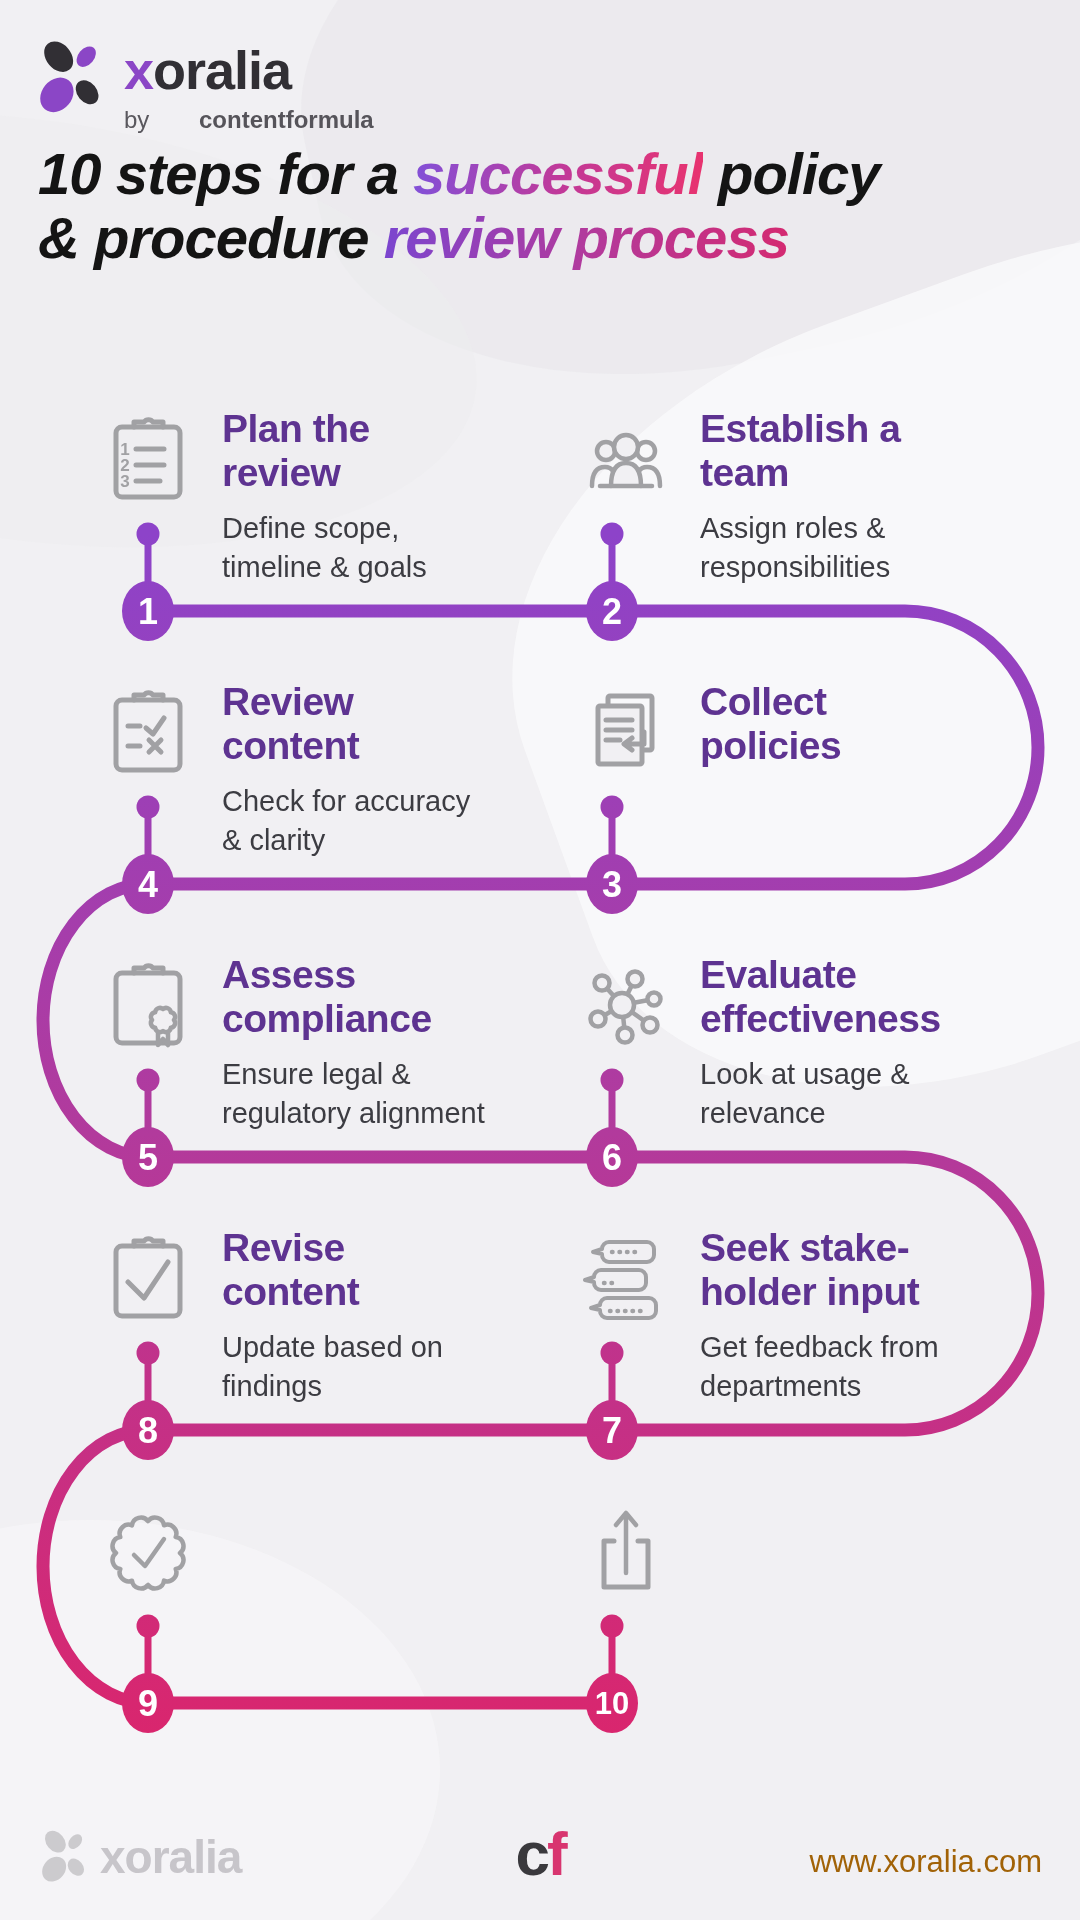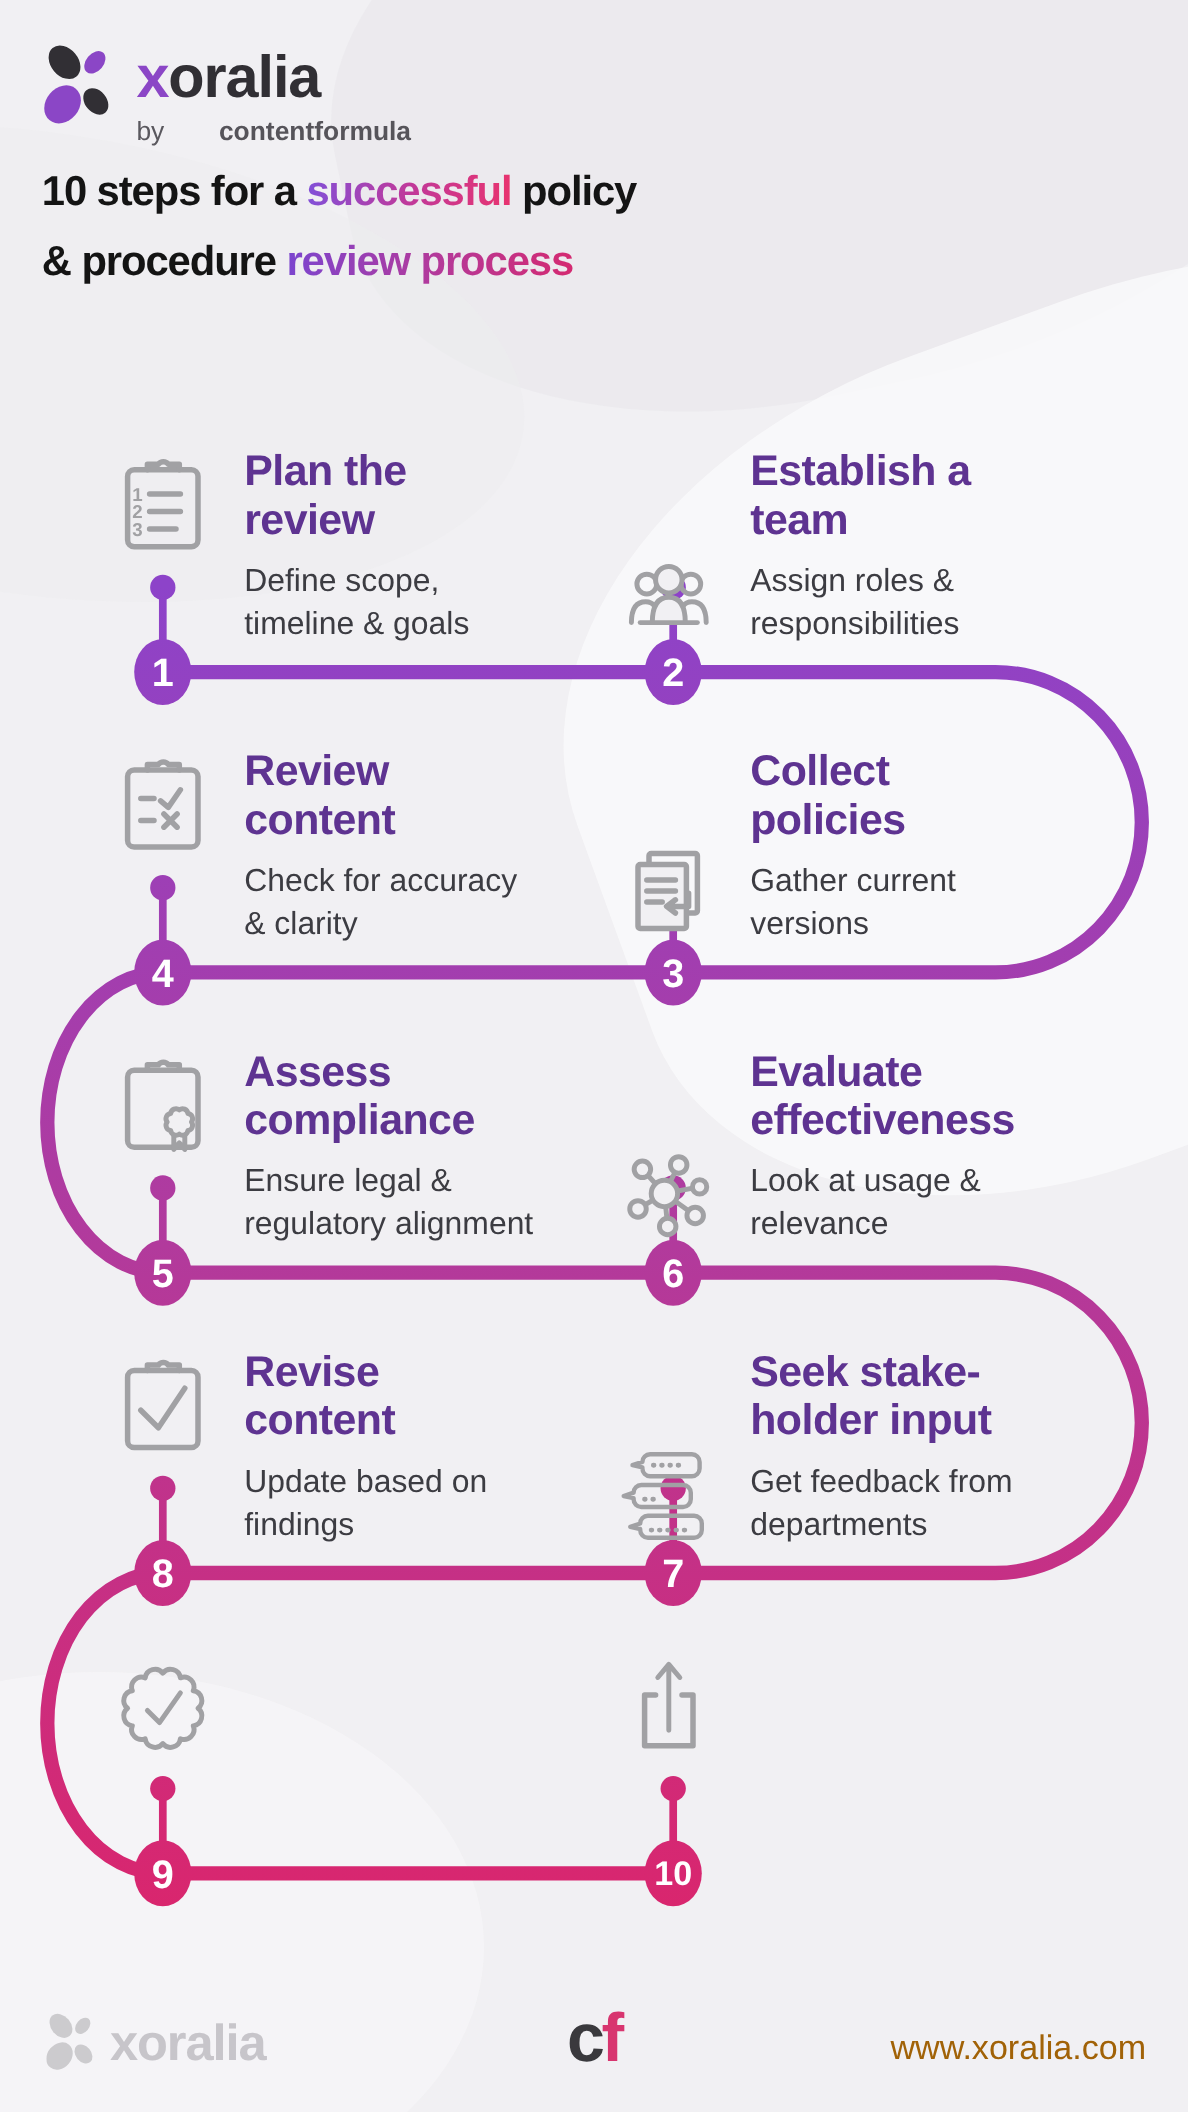--- a/index.html
+++ b/index.html
@@ -19,35 +19,35 @@
   .header{position:absolute;left:40px;top:34px;z-index:2;display:flex;align-items:flex-start;}
   .logo-mark{width:64px;height:88px;}
   .brand-col{margin-left:20px;padding-top:10px;}
   .brand{font-size:54px;font-weight:700;letter-spacing:-1px;color:#312f34;line-height:52px;}
   .brand .x{color:#8b46c6;}
   .byline{margin-top:10px;font-size:24px;color:#5a585e;}
   .byline b{color:#56545a;margin-left:43px;}
 
   
   .title{position:absolute;left:38px;top:142px;z-index:2;margin:0;
-    font-size:38px;line-height:64px;font-weight:700;letter-spacing:-1px;color:#141414;}
+    font-size:58px;line-height:64px;font-weight:700;letter-spacing:-1px;color:#141414;font-style:italic;}
   .grad1{background:linear-gradient(90deg,#8250d8,#c0399a,#e8336f);-webkit-background-clip:text;background-clip:text;color:transparent;}
   .grad2{background:linear-gradient(90deg,#7b45cf,#b23a9c,#d42a71);-webkit-background-clip:text;background-clip:text;color:transparent;}
 
   
   .flow{position:absolute;left:0;top:0;z-index:1;pointer-events:none;}
   .num{font-family:"Liberation Sans",sans-serif;font-weight:700;font-size:36px;fill:#ffffff;text-anchor:middle;}
   .num10{font-size:31px;}
 
   
   .step{position:absolute;z-index:2;display:flex;gap:26px;width:470px;}
   .step .icon{width:96px;height:96px;flex:0 0 96px;stroke:#a1a1a4;fill:none;stroke-width:5;stroke-linecap:round;stroke-linejoin:round;}
   .step h3{margin:-4px 0 0;font-size:39px;line-height:44px;font-weight:700;letter-spacing:-0.5px;color:#5e3391;white-space:pre-line;}
   .step p{margin:14px 0 0;font-size:29px;line-height:39px;color:#3c3c42;white-space:pre-line;}
-  .left{left:100px;} .right{left:560px;align-items:flex-end;}
+  .left{left:100px;} .right{left:578px;}
   .row1{top:411px;} .row2{top:684px;} .row3{top:957px;} .row4{top:1230px;} .row5{top:1503px;}
   .ibg{fill:#f1f0f3;}
   .ifill{fill:#a1a1a4;stroke:none;font-family:"Liberation Sans",sans-serif;font-weight:700;font-size:17px;}
 
   
   .footer{position:absolute;left:0;top:1812px;width:1080px;z-index:2;}
   .f-left{position:absolute;left:42px;top:14px;display:flex;align-items:center;}
   .f-logo{width:46px;height:62px;}
   .f-brand{margin-left:12px;font-size:46px;font-weight:700;letter-spacing:-1px;color:#c7c5ca;}
   .f-cf{position:absolute;left:0;right:0;top:6px;text-align:center;font-size:62px;font-weight:700;letter-spacing:-3px;}
@@ -188,22 +188,20 @@
 <div class="step right row2">
   <svg class="icon" viewBox="0 0 96 96">
     <rect x="30" y="12" width="44" height="54" rx="2"></rect>
     <rect x="20" y="22" width="44" height="58" rx="2" class="ibg" style="stroke:#a1a1a4"></rect>
     <path d="M28 36 H54 M28 46 H54 M28 56 H42"></path>
     <path d="M66 48 V60 H48 M54 54 L46 60 L54 66"></path>
   </svg>
   <div class="txt">
     <h3>Collect
 policies</h3>
-    <p>Gather current
-versions</p>
   </div>
 </div>
 
 <div class="step left row2">
   <svg class="icon" viewBox="0 0 96 96">
     <rect x="16" y="16" width="64" height="70" rx="6"></rect>
     <path d="M34 16 v-5 h10 a5.5 5.5 0 0 1 9 0 h10 v5"></path>
     <path d="M28 42 H40 M46 44 L53 50 L64 34"></path>
     <path d="M28 62 H40 M49 56 L61 68 M61 56 L49 68"></path>
   </svg>

